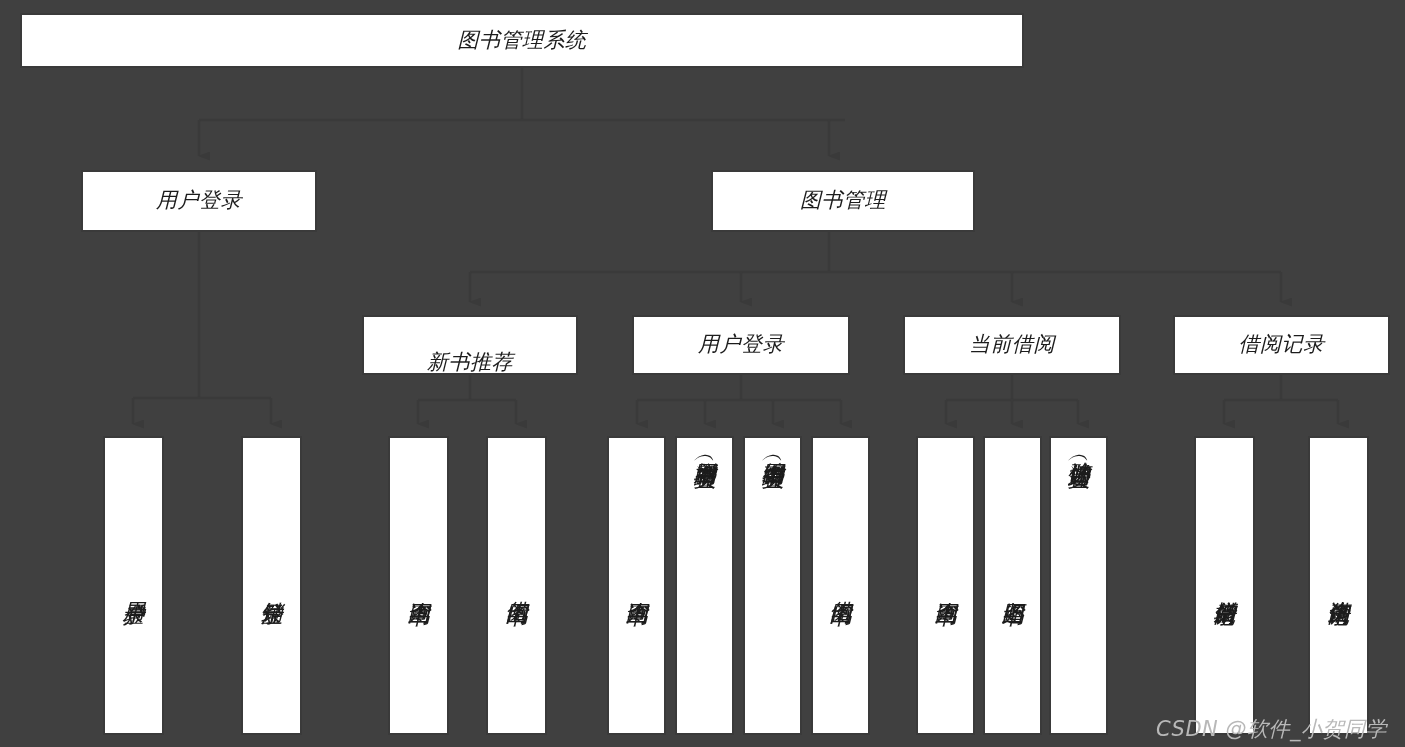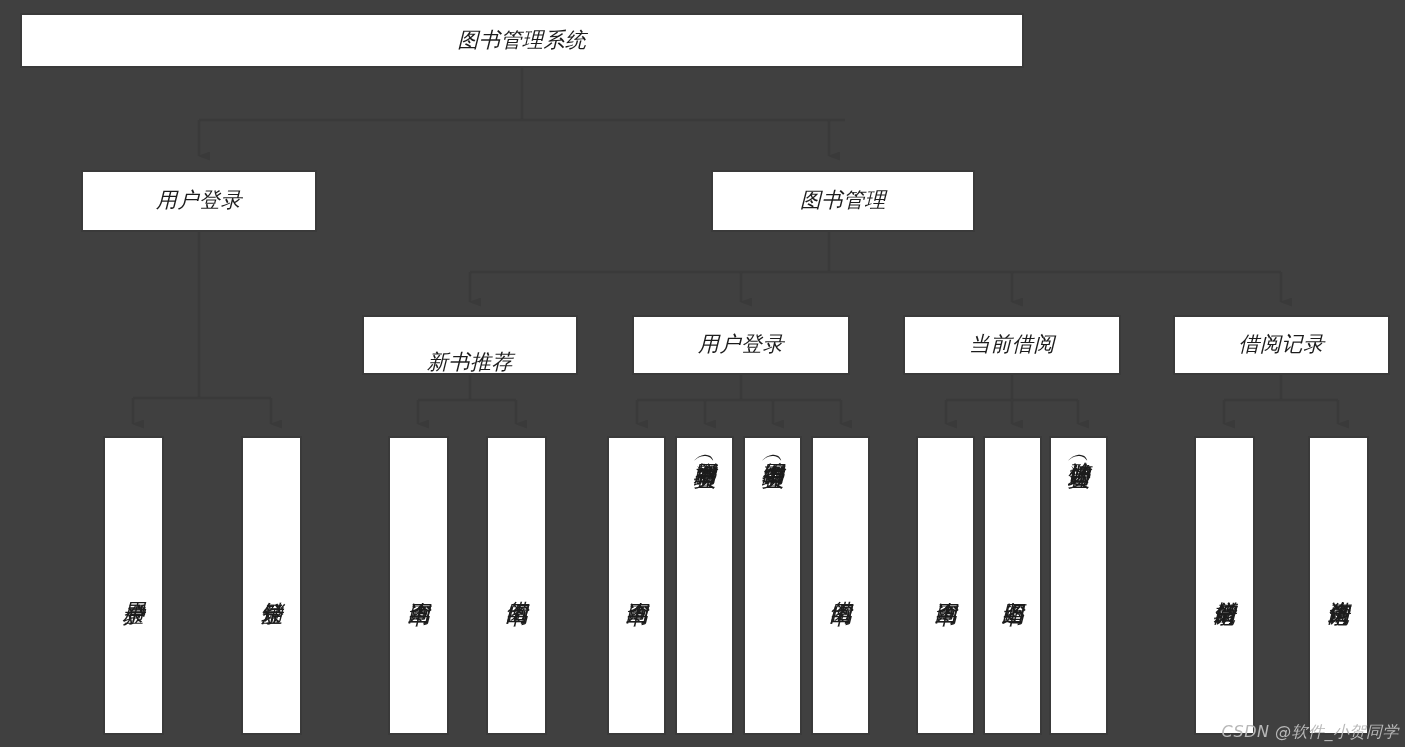--- a/index.html
+++ b/index.html
@@ -63,23 +63,23 @@
     line-height: 1.18;
     letter-spacing: 1px;
     white-space: nowrap;
   }
   .node.vert.centered {
     align-items: center;
     padding-top: 0;
   }
   #watermark {
     position: absolute;
-    right: 6px;
+    right: 18px;
     bottom: 4px;
-    font-size: 16px;
+    font-size: 21px;
     color: #b8b8b8;
     letter-spacing: 0.5px;
     white-space: nowrap;
   }
 </style>
 </head>
 <body>
 
 <div id="diagram-root">
 

